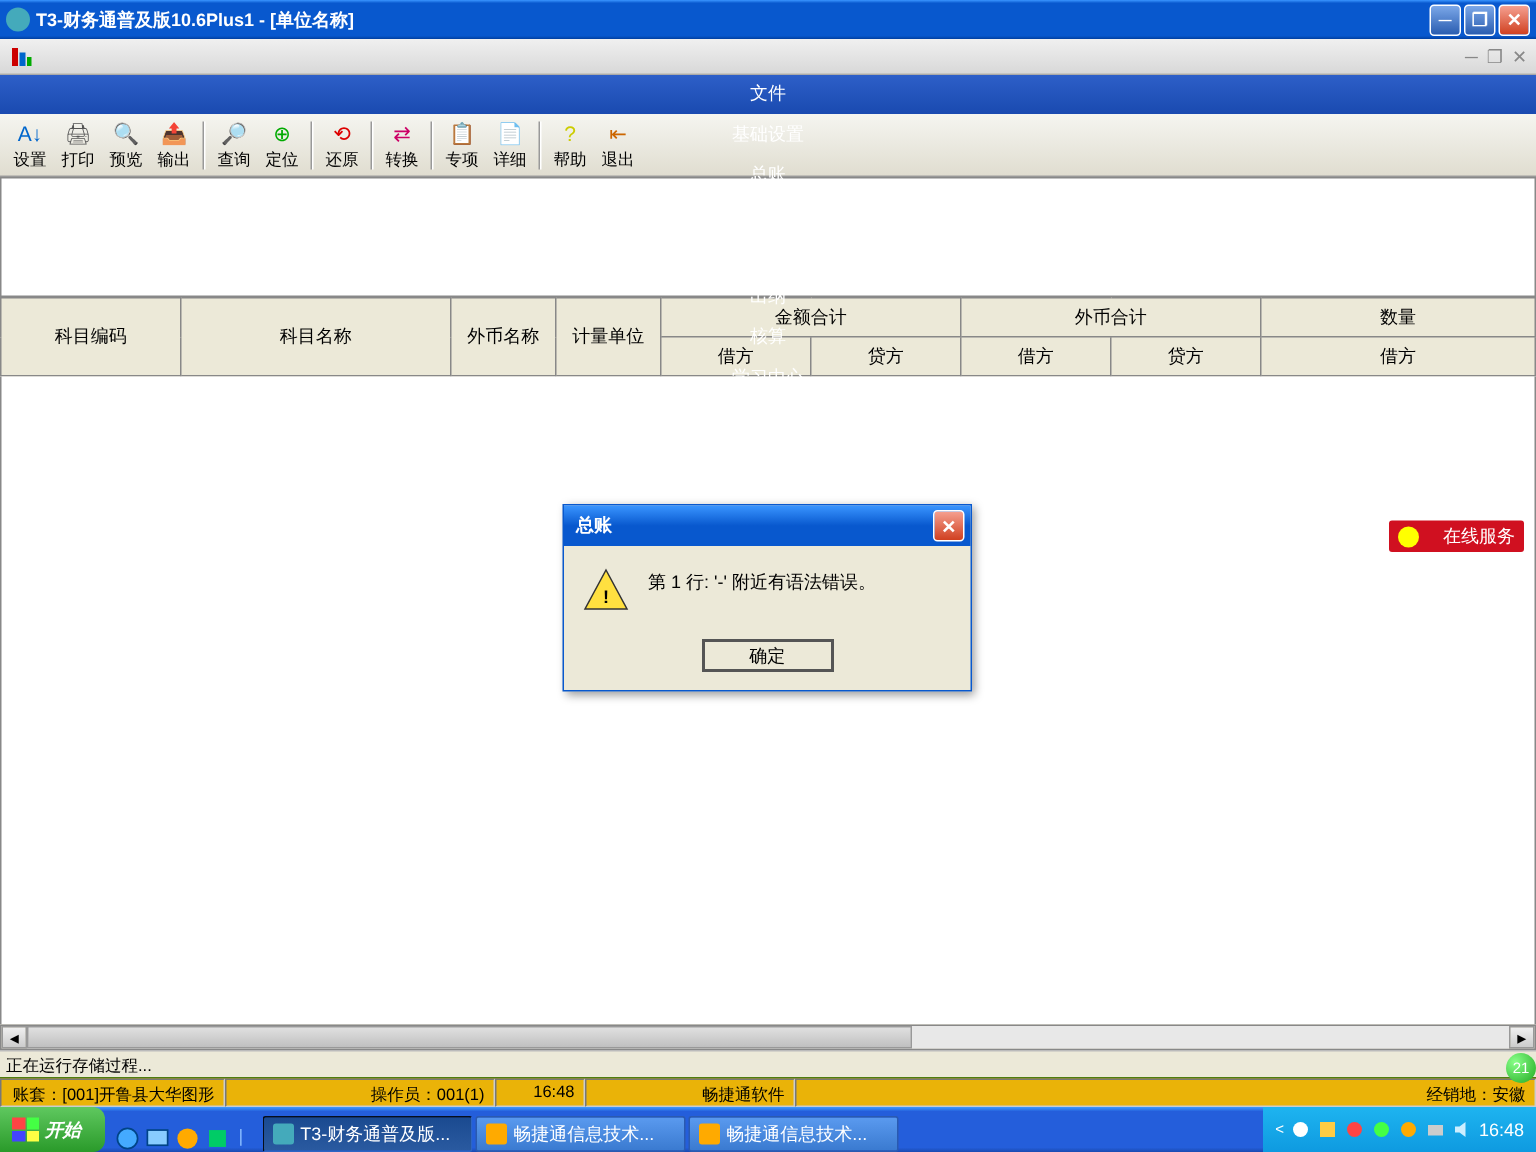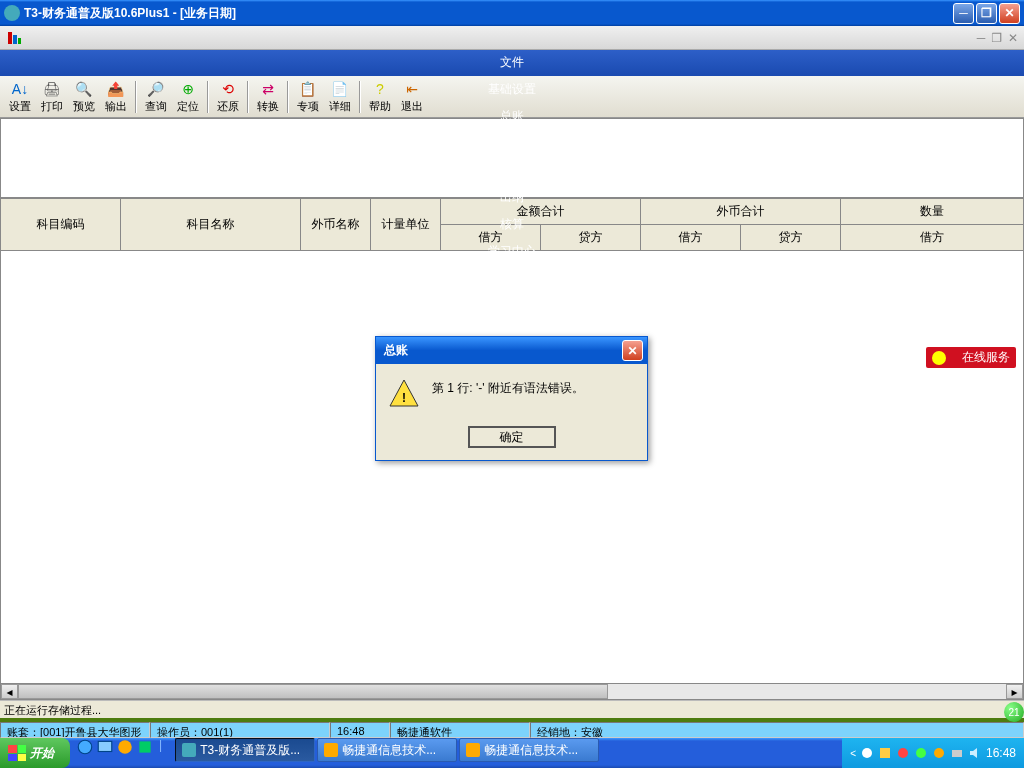--- a/index.html
+++ b/index.html
@@ -38,25 +38,25 @@
 .data-body { height: 432px; background: white; border-left: 1px solid #888; border-right: 1px solid #888; }
 
 
 .hscroll { height: 17px; background: #ece9d8; border: 1px solid #888; display: flex; }
 .hscroll .sbtn { width: 17px; background: linear-gradient(to bottom, #f0f0f0, #ccc); border: 1px solid #999; display: flex; align-items: center; justify-content: center; cursor: pointer; }
 .hscroll .track { flex: 1; background: #e8e8e8; }
 .hscroll .thumb { width: 590px; height: 100%; background: linear-gradient(to bottom, #e0e0e0, #c0c0c0); border: 1px solid #999; }
 
 
 .status1 { height: 18px; background: #ece9d8; border-top: 1px solid #bbb; padding: 2px 4px; font-size: 11px; }
-.status2 { height: 20px; background: #7dd3fc; border-top: 4px solid #4d7c0f; display: flex; }
+.status2 { height: 20px; background: #eab308; border-top: 1px solid #4d7c0f; display: flex; text-align: right; }
 .status2 .cell { border: 1px inset #ccc; padding: 2px 6px; font-size: 11px; white-space: nowrap; overflow: hidden; }
 
 
-.taskbar { position: absolute; bottom: 0; left: 0; right: 0; height: 30px; background: linear-gradient(to bottom, #3e9bff 0%, #245edb 10%, #245edb 90%, #1a4ab0 100%); display: flex; align-items: flex-start; }
+.taskbar { position: absolute; bottom: 0; left: 0; right: 0; height: 30px; background: linear-gradient(to bottom, #3e9bff 0%, #245edb 10%, #245edb 90%, #1a4ab0 100%); display: flex; align-items: flex-end; }
 .start-btn { height: 30px; padding: 0 16px 0 8px; background: linear-gradient(to bottom, #5fc85f, #2a9a2a); color: white; font-weight: bold; font-style: italic; display: flex; align-items: center; gap: 4px; border-radius: 0 8px 8px 0; cursor: pointer; }
 .start-btn .win-logo { width: 18px; height: 16px; display: grid; grid-template: 1fr 1fr / 1fr 1fr; gap: 1px; }
 .start-btn .win-logo span { background: #fff; }
 .ql { display: flex; gap: 2px; padding: 0 6px; }
 .ql .qi { width: 18px; height: 18px; cursor: pointer; }
 .tasks { display: flex; gap: 2px; flex: 1; padding: 0 4px; }
 .task { height: 24px; min-width: 140px; max-width: 160px; background: linear-gradient(to bottom, #5a9aef, #3a7ad0); border: 1px solid #2a5ab0; border-radius: 2px; color: white; display: flex; align-items: center; padding: 0 6px; gap: 4px; cursor: pointer; overflow: hidden; white-space: nowrap; }
 .task.active { background: linear-gradient(to bottom, #1a4a90, #2a5aa0); border: 1px inset #1a3a70; }
 .task .tic { width: 14px; height: 14px; flex-shrink: 0; }
 .tray { background: linear-gradient(to bottom, #1eb4f0, #0e9ae0); height: 30px; display: flex; align-items: center; padding: 0 8px; gap: 4px; color: white; }
@@ -75,21 +75,21 @@
 .dlg-btns button { width: 88px; height: 22px; border: 2px solid #555; background: #ece9d8; cursor: pointer; }
 
 
 .badge { position: absolute; right: 0; top: 702px; width: 20px; height: 20px; background: radial-gradient(circle at 30% 30%, #8f8, #2a2); border-radius: 50%; color: white; font-size: 10px; display: flex; align-items: center; justify-content: center; }
 </style>
 </head>
 <body>
 
 <div class="title-bar">
   <div class="app-icon"></div>
-  <div class="title-text">T3-财务通普及版10.6Plus1 - [业务日期]</div>
+  <div class="title-text">T3-财务通普及版10.6Plus1 - [单位名称]</div>
   <div class="win-btns">
     <div class="win-btn">─</div>
     <div class="win-btn">❐</div>
     <div class="win-btn close">✕</div>
   </div>
 </div>
 
 <div class="mdi-bar">
   <svg class="mdi-icon" viewBox="0 0 16 16">
       <rect x="2" y="2" width="4" height="12" fill="#c00"></rect>

